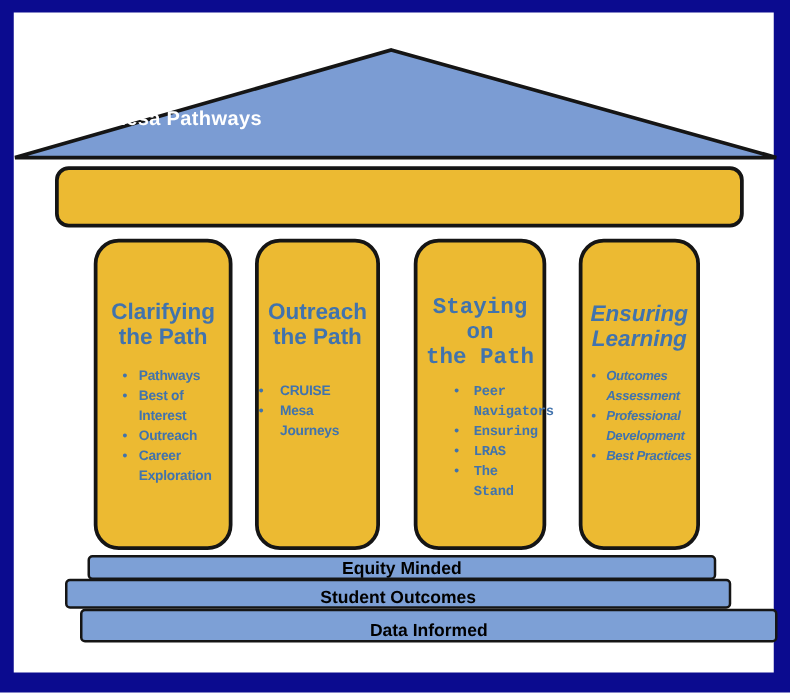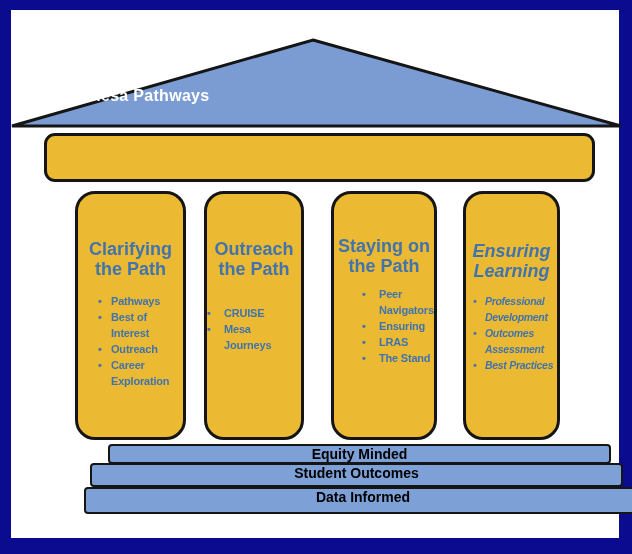--- a/index.html
+++ b/index.html
@@ -20,45 +20,45 @@
     position:absolute;left:44px;top:133px;width:551px;height:49px;box-sizing:border-box;
     background:var(--gold);border:3px solid var(--outline);border-radius:11px;
   }
   .pillar{
     position:absolute;top:191px;height:249px;box-sizing:border-box;
     background:var(--gold);border:3px solid var(--outline);border-radius:20px;
     color:var(--text-blue);
   }
   .pillar-1{left:75px;width:111px;padding-top:45px;}
   .pillar-2{left:204px;width:100px;padding-top:45px;}
-  .pillar-3{left:331px;width:106px;padding-top:42px;}
+  .pillar-3{left:331px;width:106px;padding-top:42px;font-family:Liberation Mono, monospace;}
   .pillar-4{left:463px;width:97px;padding-top:47px;font-style:italic;}
   .heading{text-align:center;font-weight:bold;font-size:18px;line-height:20px;}
   .heading span{display:block;}
   .bullets{list-style:none;margin:14px 0 0 0;padding:0 2px 0 20px;}
   .bullets li{
     position:relative;padding-left:13px;font-size:11px;font-weight:bold;
     line-height:16px;letter-spacing:-.2px;
   }
   .bullets li::before{content:"\2022";position:absolute;left:0;top:0;}
   .pillar-2 .bullets{margin-top:26px;padding-left:0;}
   .pillar-2 .bullets li{padding-left:17px;}
   .pillar-3 .bullets{margin-top:10px;padding-left:28px;}
   .pillar-3 .bullets li{padding-left:17px;}
   .pillar-4 .bullets{margin-top:12px;padding-left:7px;}
   .pillar-4 .bullets li{padding-left:12px;letter-spacing:-.3px;font-size:10.5px;}
   .step{
     position:absolute;box-sizing:border-box;background:var(--base-blue);
     border:2px solid var(--outline);border-radius:4px;
-    display:flex;align-items:flex-start;justify-content:center;
-    color:var(--base-text);font-size:14px;font-weight:bold;margin-left:38px;
+    display:flex;align-items:flex-end;justify-content:center;
+    color:var(--base-text);font-size:14px;font-weight:bold;
   }
   .step-1{left:70px;top:444px;width:503px;height:20px;}
   .step-2{left:52px;top:463px;width:533px;height:24px;}
-  .step-3{left:46px;top:487px;width:558px;height:27px;}
+  .step-3{left:64px;top:487px;width:558px;height:27px;}
 </style>
 </head>
 <body>
 
 <div class="stage">
   <div class="panel"></div>
 
   <svg class="pediment-svg" width="632" height="554" viewBox="0 0 632 554">
     <polygon points="313,40 621,126 12,126" fill="var(--pediment-blue)" stroke="var(--outline)" stroke-width="3"></polygon>
   </svg>
@@ -103,22 +103,22 @@
       <li>The Stand</li>
     </ul>
   </div>
 
   <div class="pillar pillar-4">
     <div class="heading">
       <span>Ensuring</span>
       <span>Learning</span>
     </div>
     <ul class="bullets">
+      <li>Outcomes Assessment</li>
       <li>Professional Development</li>
-      <li>Outcomes Assessment</li>
       <li>Best Practices</li>
     </ul>
   </div>
 
   <div class="step step-1">
     <span>Equity Minded</span>
   </div>
   <div class="step step-2">
     <span>Student Outcomes</span>
   </div>

